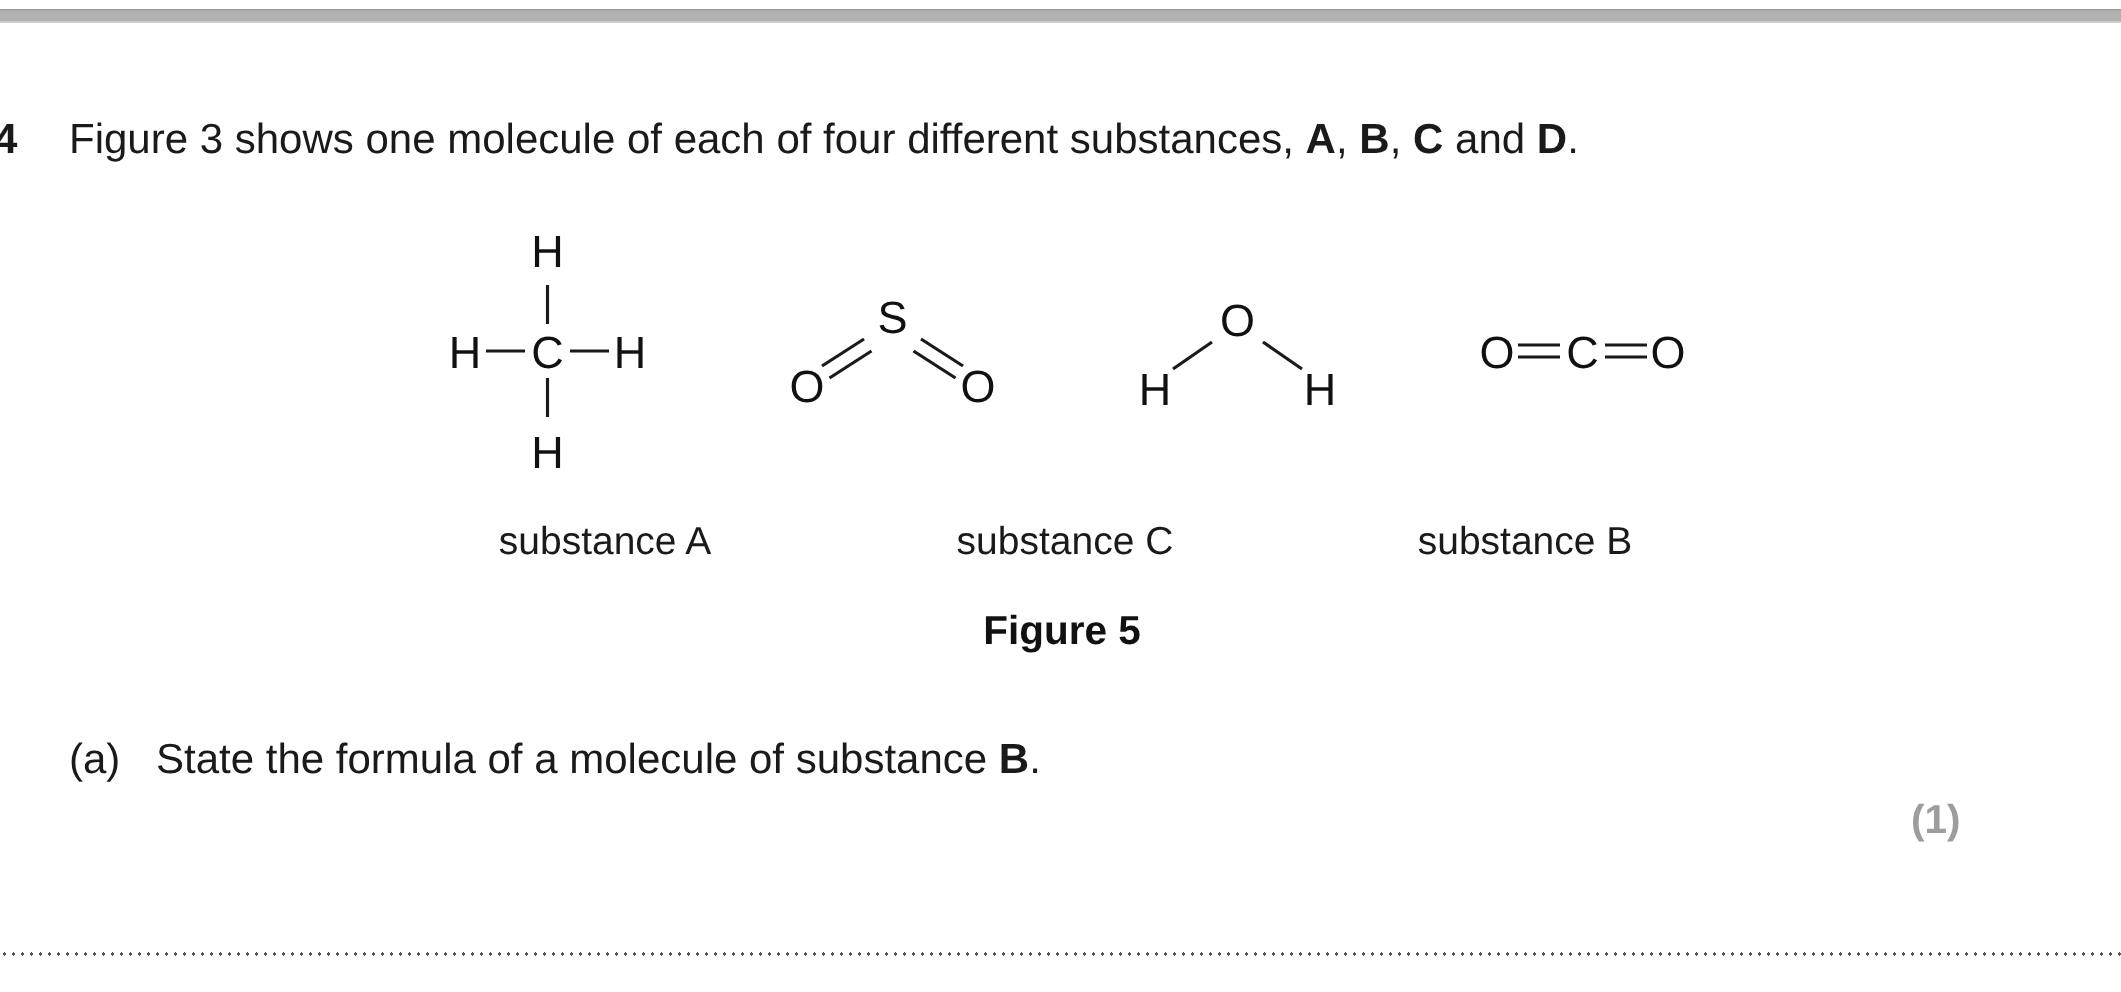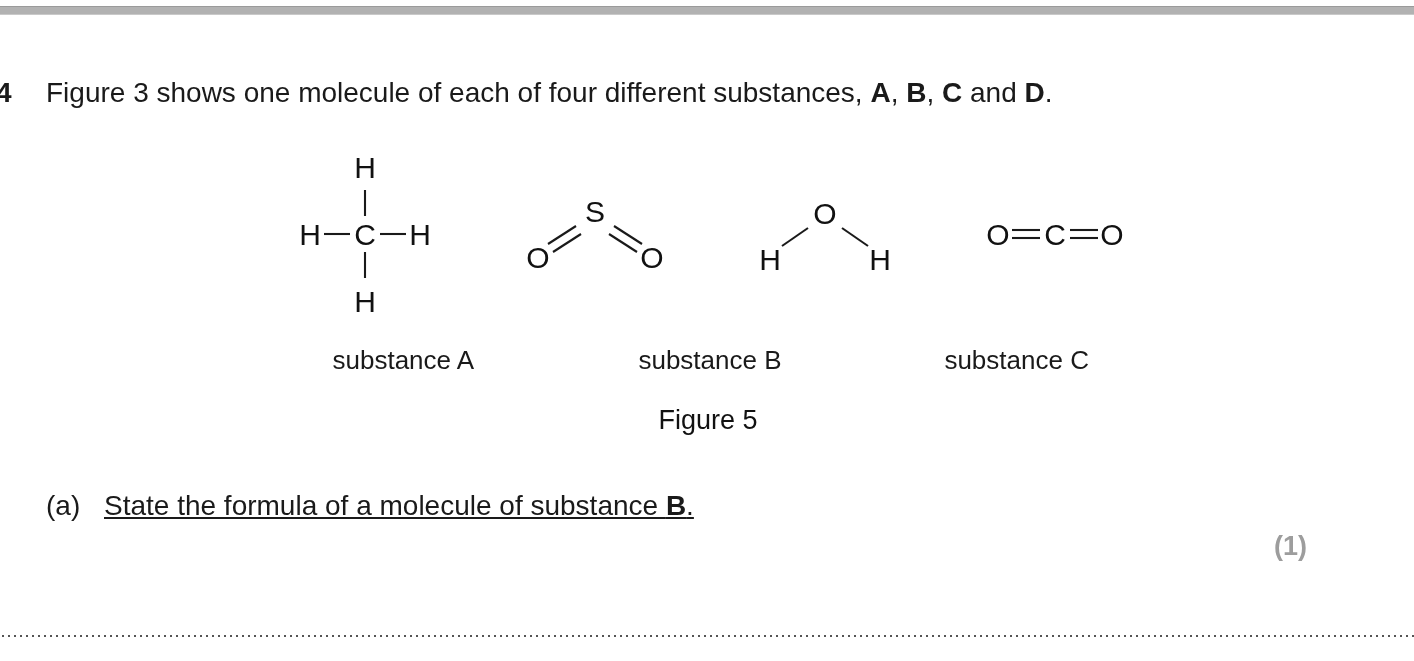--- a/index.html
+++ b/index.html
@@ -96,21 +96,21 @@
     color: #1a1a1a;
   }
 
   .figure-caption {
     position: absolute;
     left: 0px;
     top: 405px;
     width: 1414px;
     text-align: center;
     font-size: 27px;
-    font-weight: normal;
+    font-weight: bold;
     color: #111111;
   }
   .figure-caption .cap-inner {
     display: inline-block;
     margin-left: 2px;
   }
 
   
   .part-row {
     position: absolute;
@@ -120,21 +120,20 @@
     align-items: baseline;
   }
   .part-letter {
     font-size: 28px;
     width: 58px;
     flex: 0 0 58px;
   }
   .part-text {
     font-size: 28px;
     white-space: nowrap;
-    text-decoration: underline;
   }
   .part-text b { font-weight: bold; }
 
   
   .marks {
     position: absolute;
     right: 107px;
     top: 531px;
     font-size: 27px;
     font-weight: bold;
@@ -233,22 +232,22 @@
           <text x="95" y="105">C</text>
           <text x="152" y="105">O</text>
         </g>
       </svg>
     </div>
 
   </div>
 
   <div class="label-row">
     <div class="label-cell">substance A</div>
+    <div class="label-cell">substance C</div>
     <div class="label-cell">substance B</div>
-    <div class="label-cell">substance C</div>
   </div>
 
 </div>
 
 <div class="figure-caption"><span class="cap-inner">Figure 5</span></div>
 
 <div class="part-row">
   <div class="part-letter">(a)</div>
   <div class="part-text"><span>State the formula of a molecule of substance </span><b>B</b><span>.</span></div>
 </div>

